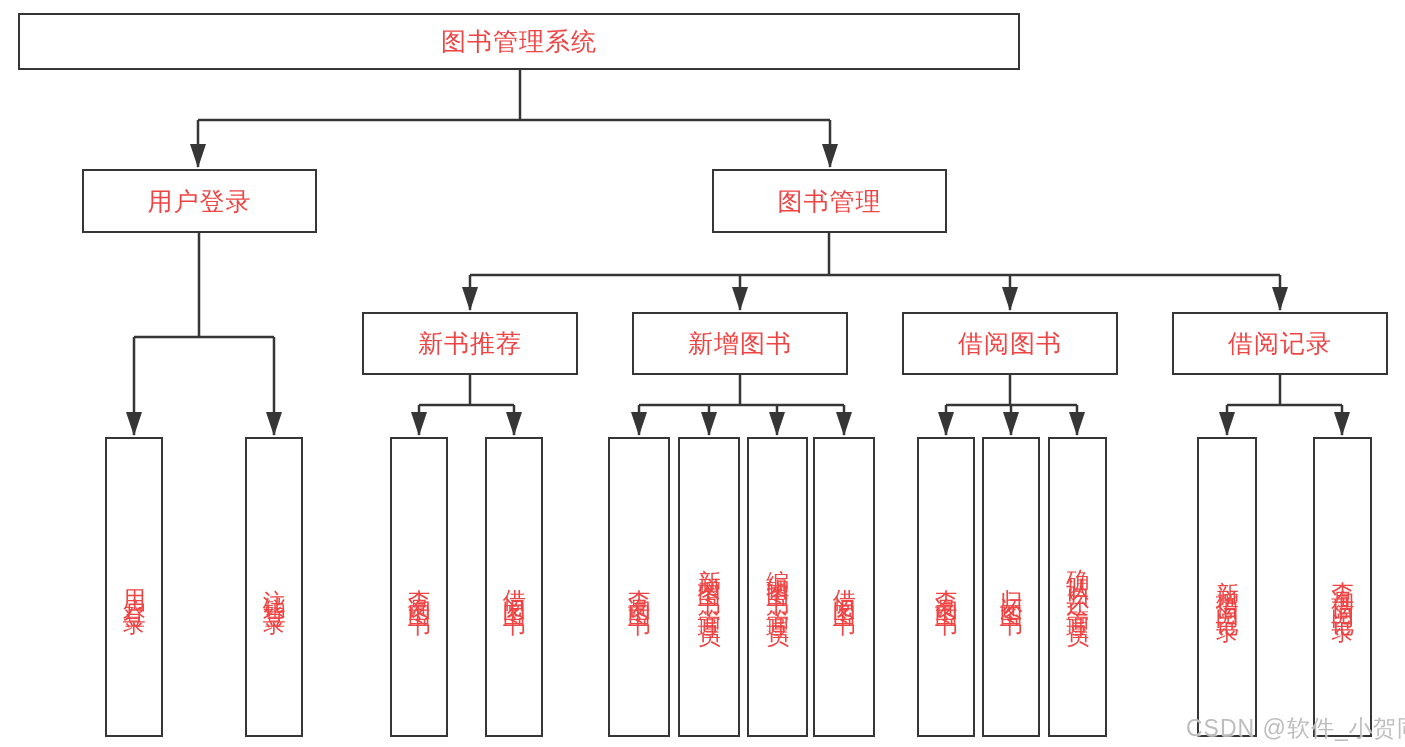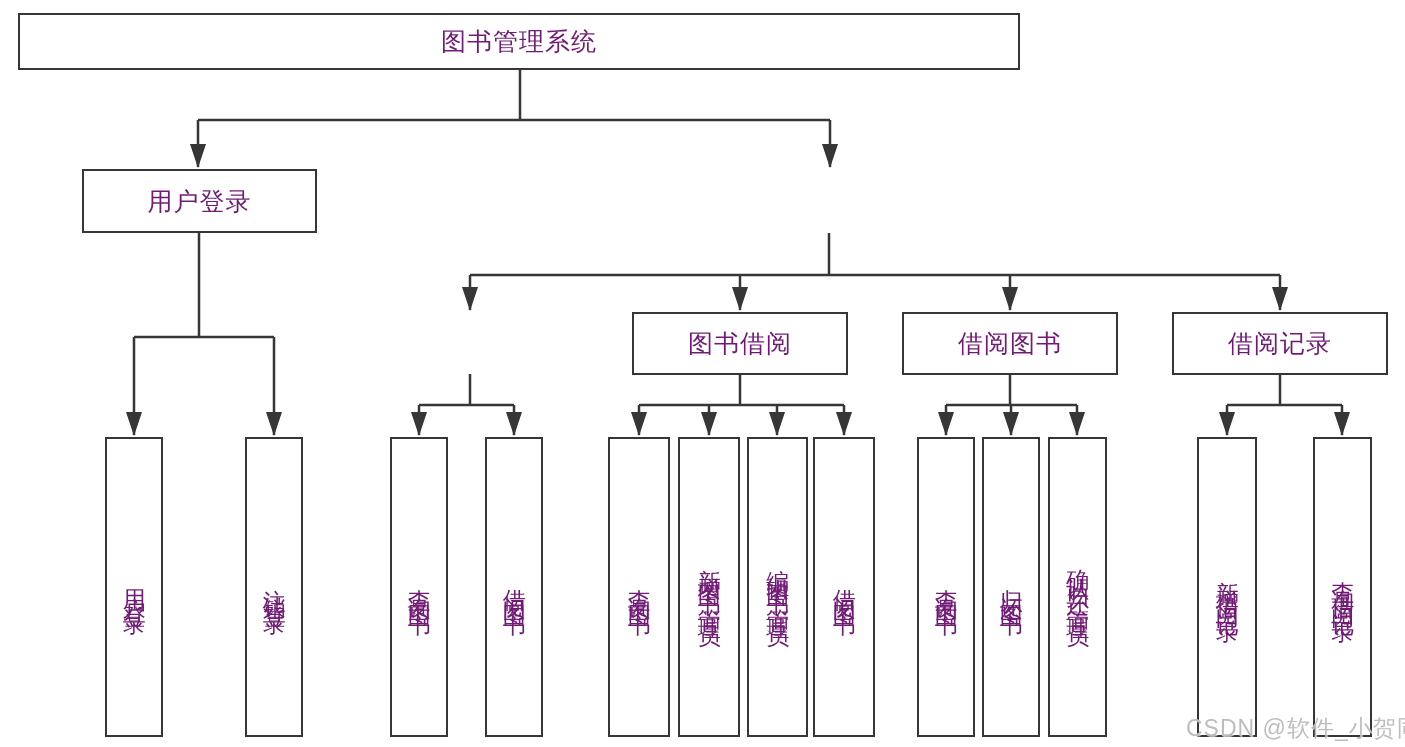--- a/index.html
+++ b/index.html
@@ -21,21 +21,21 @@
     z-index: 1;
   }
   .node {
     position: absolute;
     box-sizing: border-box;
     background: #ffffff;
     border: 2.5px solid #363636;
     display: flex;
     align-items: center;
     justify-content: center;
-    color: #701a75;
+    color: #ef4444;
     z-index: 2;
   }
   .hlabel {
     font-size: 25px;
     letter-spacing: 1px;
     white-space: nowrap;
   }
   .vtext {
     writing-mode: vertical-rl;
     text-orientation: mixed;
@@ -78,23 +78,29 @@
          M1227 436 l-8 -24 h16 z M1342 436 l-8 -24 h16 z"></path>
   </svg>
 
   <div class="node" style="left:18px; top:13px; width:1002px; height:57px">
     <span class="hlabel">图书管理系统</span>
   </div>
 
   <div class="node" style="left:82px; top:169px; width:235px; height:64px">
     <span class="hlabel">用户登录</span>
   </div>
+  <div class="node" style="left:712px; top:169px; width:235px; height:64px">
+    <span class="hlabel">图书管理</span>
+  </div>
 
+  <div class="node" style="left:362px; top:312px; width:216px; height:63px">
+    <span class="hlabel">新书推荐</span>
+  </div>
   <div class="node" style="left:632px; top:312px; width:216px; height:63px">
-    <span class="hlabel">图书借阅</span>
+    <span class="hlabel">新增图书</span>
   </div>
   <div class="node" style="left:902px; top:312px; width:216px; height:63px">
     <span class="hlabel">借阅图书</span>
   </div>
   <div class="node" style="left:1172px; top:312px; width:216px; height:63px">
     <span class="hlabel">借阅记录</span>
   </div>
 
   <div class="node" style="left:105px; top:437px; width:58px; height:300px">
     <span class="vtext">用户登录</span>

